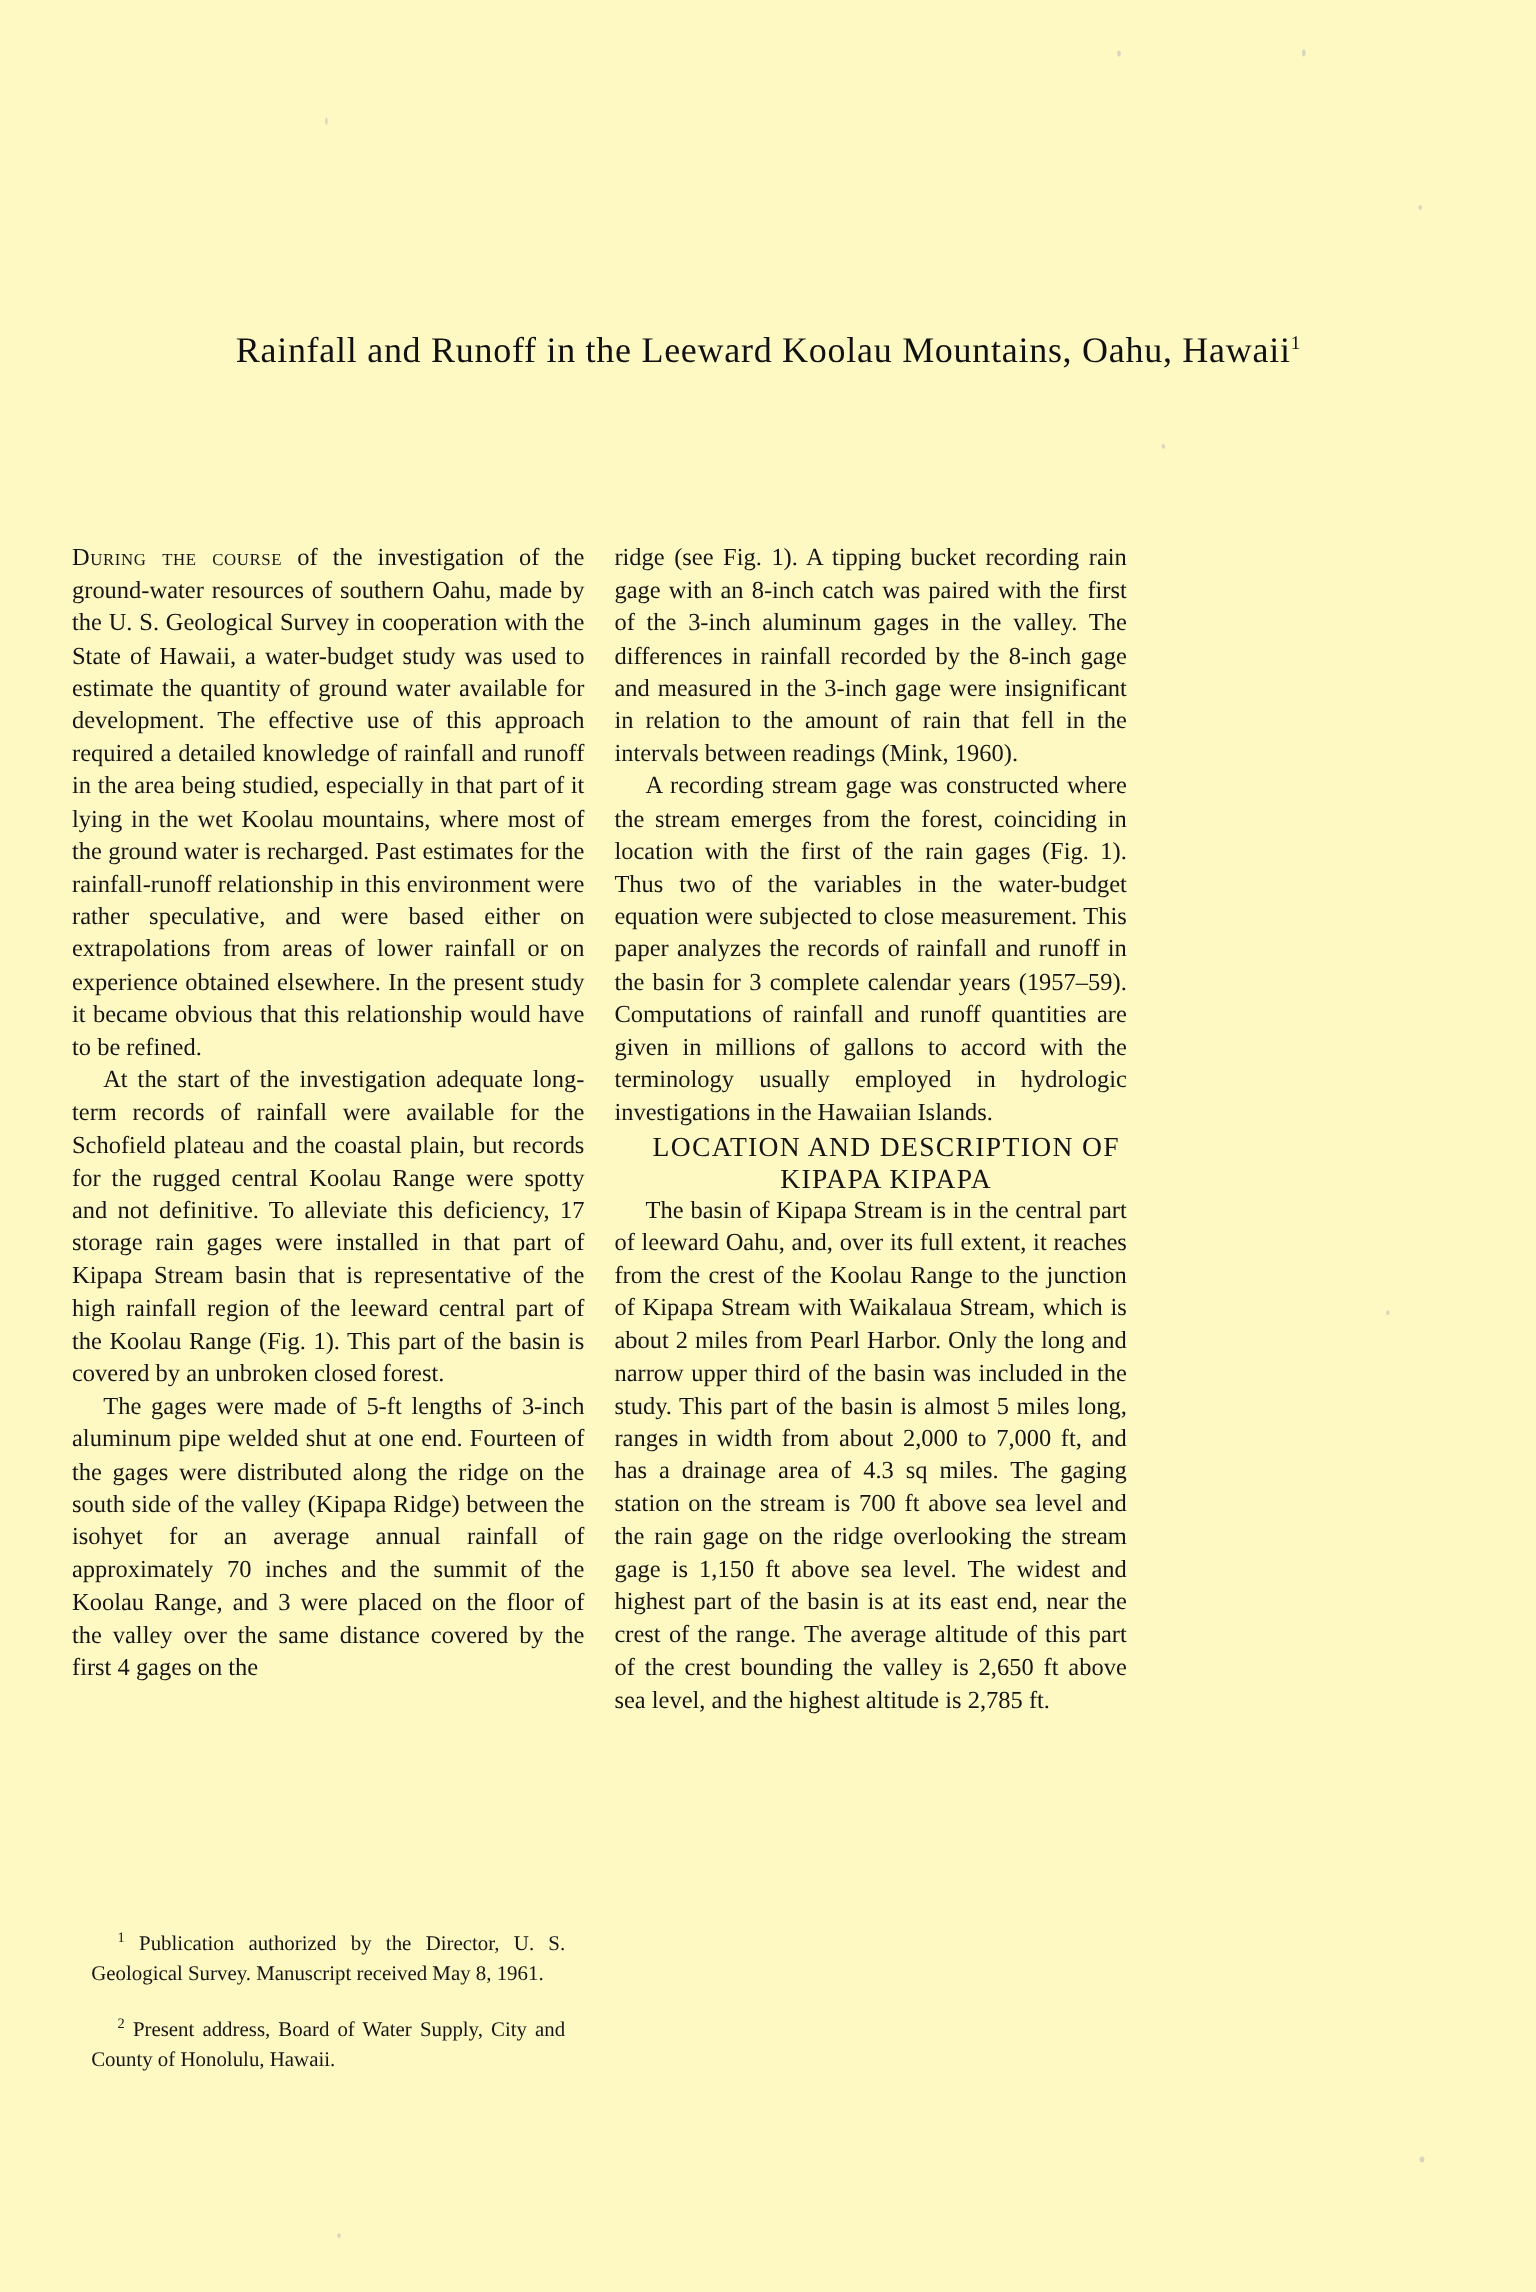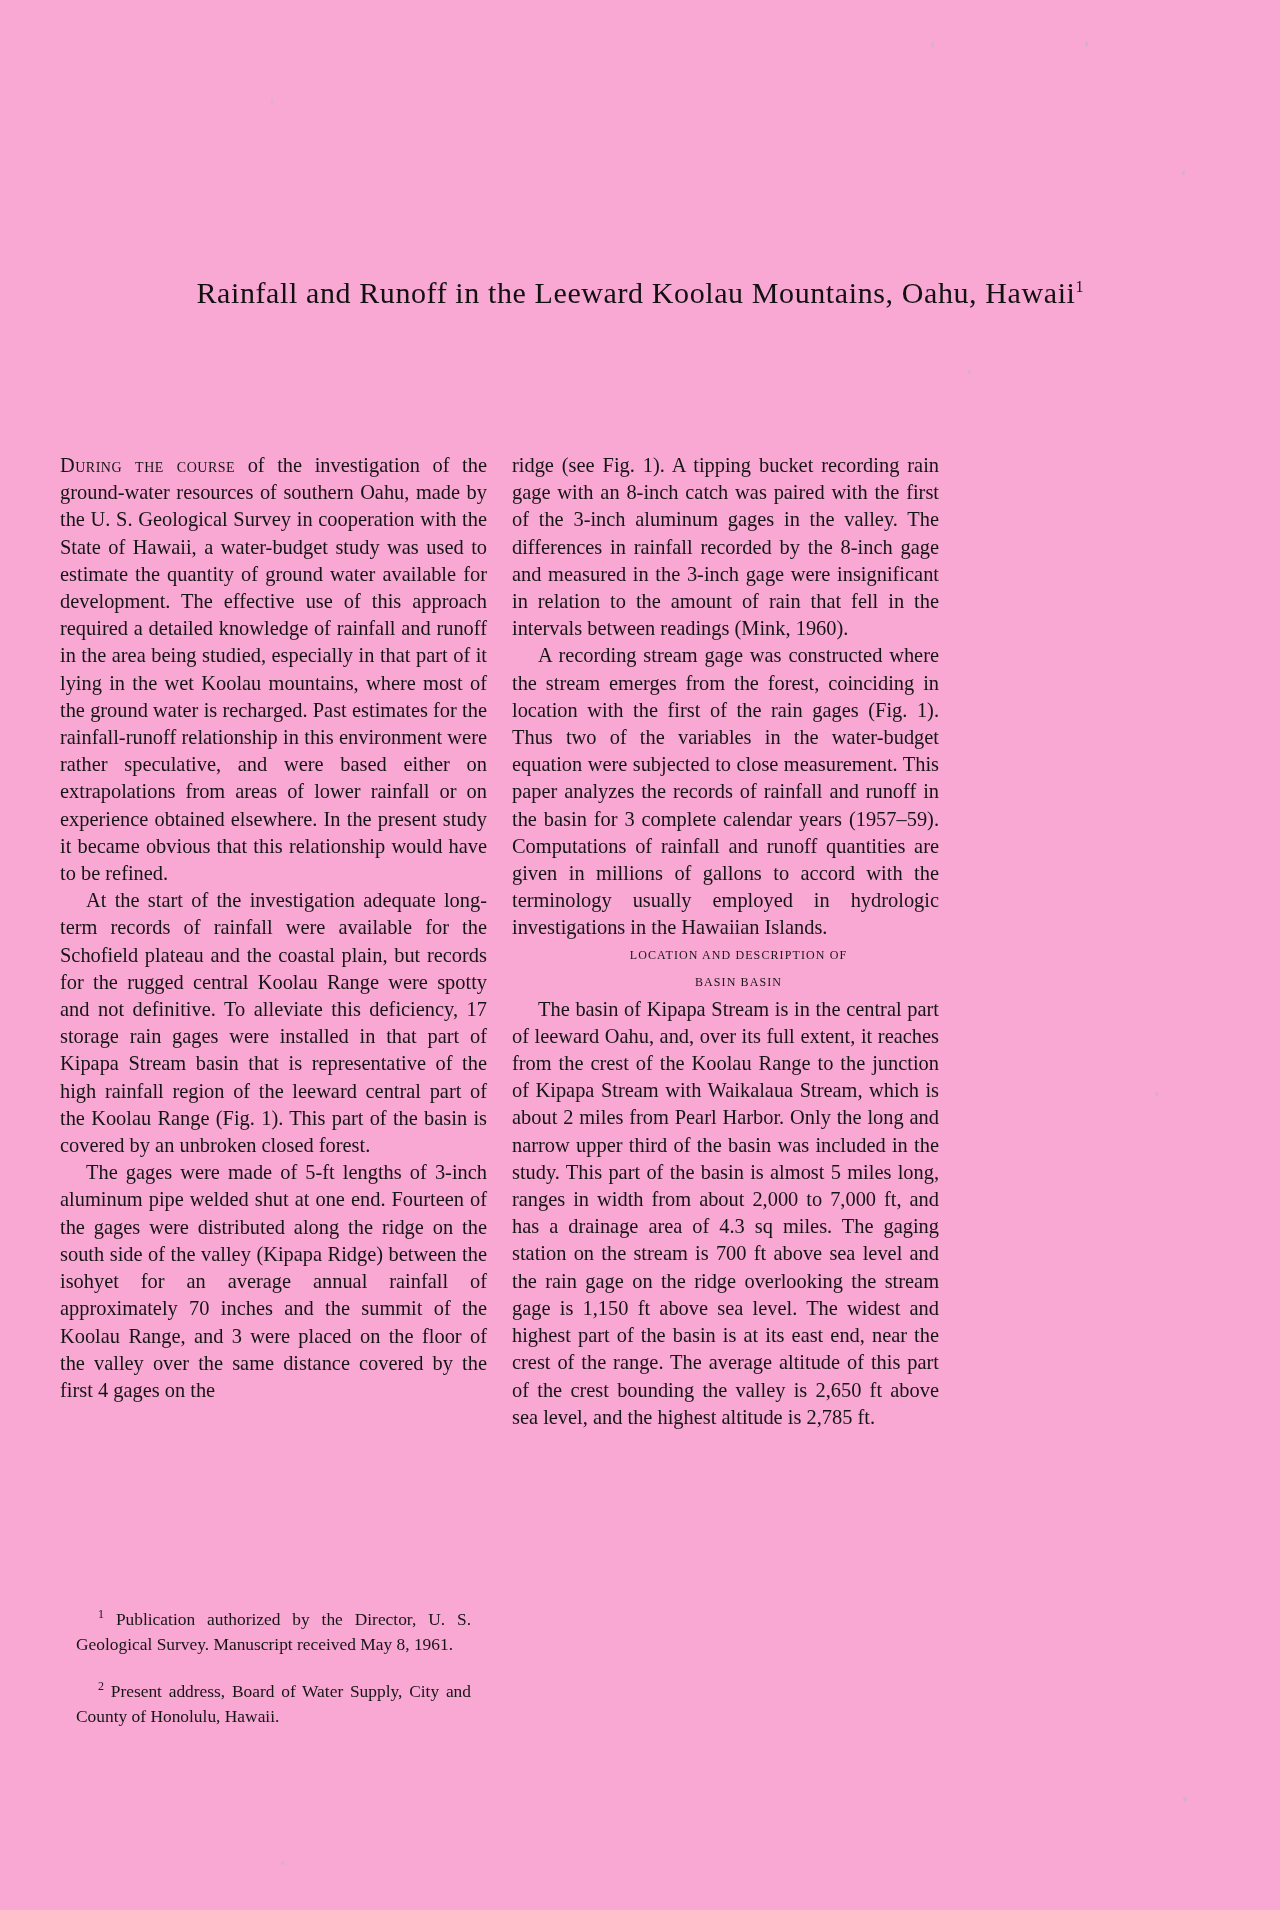--- a/index.html
+++ b/index.html
@@ -10,21 +10,21 @@
   }
   body {
     font-family: "Liberation Serif", "DejaVu Serif", serif;
     color: #1a1a1a;
   }
   .page {
     position: relative;
     width: 1280px;
     height: 1910px;
     margin: 0 auto;
-    background: #f9a8d4;
+    background: #fef9c3;
     overflow: hidden;
   }
   
   .speck {
     position: absolute;
     background: #b9b9b9;
     border-radius: 50%;
     opacity: .55;
   }
 
@@ -96,21 +96,21 @@
 
   .lead .opening {
     font-variant: small-caps;
     letter-spacing: .5px;
   }
 
   .section-head {
     margin: 26px 0 8px 0;
     text-align: center;
     text-indent: 0;
-    font-size: 12px;
+    font-size: 23px;
     line-height: 27px;
     letter-spacing: 1.1px;
   }
   .section-head .l2 { display: block; }
 
   .footnotes {
     position: absolute;
     left: 0px;
     top: 1586px;
     width: 427px;
@@ -165,21 +165,21 @@
 
     <div class="col col-left">
       <p class="lead"><span class="opening">During the course</span><span> of the investigation of the ground-water resources of southern Oahu, made by the U. S. Geological Survey in cooperation with the State of Hawaii, a water-budget study was used to estimate the quantity of ground water available for development. The effective use of this approach required a detailed knowledge of rainfall and runoff in the area being studied, especially in that part of it lying in the wet Koolau mountains, where most of the ground water is recharged. Past estimates for the rainfall-runoff relationship in this environment were rather speculative, and were based either on extrapolations from areas of lower rainfall or on experience obtained elsewhere. In the present study it became obvious that this relationship would have to be refined.</span></p>
       <p>At the start of the investigation adequate long-term records of rainfall were available for the Schofield plateau and the coastal plain, but records for the rugged central Koolau Range were spotty and not definitive. To alleviate this deficiency, 17 storage rain gages were installed in that part of Kipapa Stream basin that is representative of the high rainfall region of the leeward central part of the Koolau Range (Fig. 1). This part of the basin is covered by an unbroken closed forest.</p>
       <p>The gages were made of 5-ft lengths of 3-inch aluminum pipe welded shut at one end. Fourteen of the gages were distributed along the ridge on the south side of the valley (Kipapa Ridge) between the isohyet for an average annual rainfall of approximately 70 inches and the summit of the Koolau Range, and 3 were placed on the floor of the valley over the same distance covered by the first 4 gages on the</p>
     </div>
 
     <div class="col col-right">
       <p class="noindent">ridge (see Fig. 1). A tipping bucket recording rain gage with an 8-inch catch was paired with the first of the 3-inch aluminum gages in the valley. The differences in rainfall recorded by the 8-inch gage and measured in the 3-inch gage were insignificant in relation to the amount of rain that fell in the intervals between readings (Mink, 1960).</p>
       <p>A recording stream gage was constructed where the stream emerges from the forest, coinciding in location with the first of the rain gages (Fig. 1). Thus two of the variables in the water-budget equation were subjected to close measurement. This paper analyzes the records of rainfall and runoff in the basin for 3 complete calendar years (1957–59). Computations of rainfall and runoff quantities are given in millions of gallons to accord with the terminology usually employed in hydrologic investigations in the Hawaiian Islands.</p>
-      <p class="section-head"><span>LOCATION AND DESCRIPTION OF</span><span class="l2">BASIN BASIN</span></p>
+      <p class="section-head"><span>LOCATION AND DESCRIPTION OF</span><span class="l2">KIPAPA KIPAPA</span></p>
       <p>The basin of Kipapa Stream is in the central part of leeward Oahu, and, over its full extent, it reaches from the crest of the Koolau Range to the junction of Kipapa Stream with Waikalaua Stream, which is about 2 miles from Pearl Harbor. Only the long and narrow upper third of the basin was included in the study. This part of the basin is almost 5 miles long, ranges in width from about 2,000 to 7,000 ft, and has a drainage area of 4.3 sq miles. The gaging station on the stream is 700 ft above sea level and the rain gage on the ridge overlooking the stream gage is 1,150 ft above sea level. The widest and highest part of the basin is at its east end, near the crest of the range. The average altitude of this part of the crest bounding the valley is 2,650 ft above sea level, and the highest altitude is 2,785 ft.</p>
     </div>
 
     <div class="footnotes">
       <div class="rule"></div>
       <p><span class="fnum">1</span><span> Publication authorized by the Director, U. S. Geological Survey. Manuscript received May 8, 1961.</span></p>
       <p><span class="fnum">2</span><span> Present address, Board of Water Supply, City and County of Honolulu, Hawaii.</span></p>
     </div>
 
 

